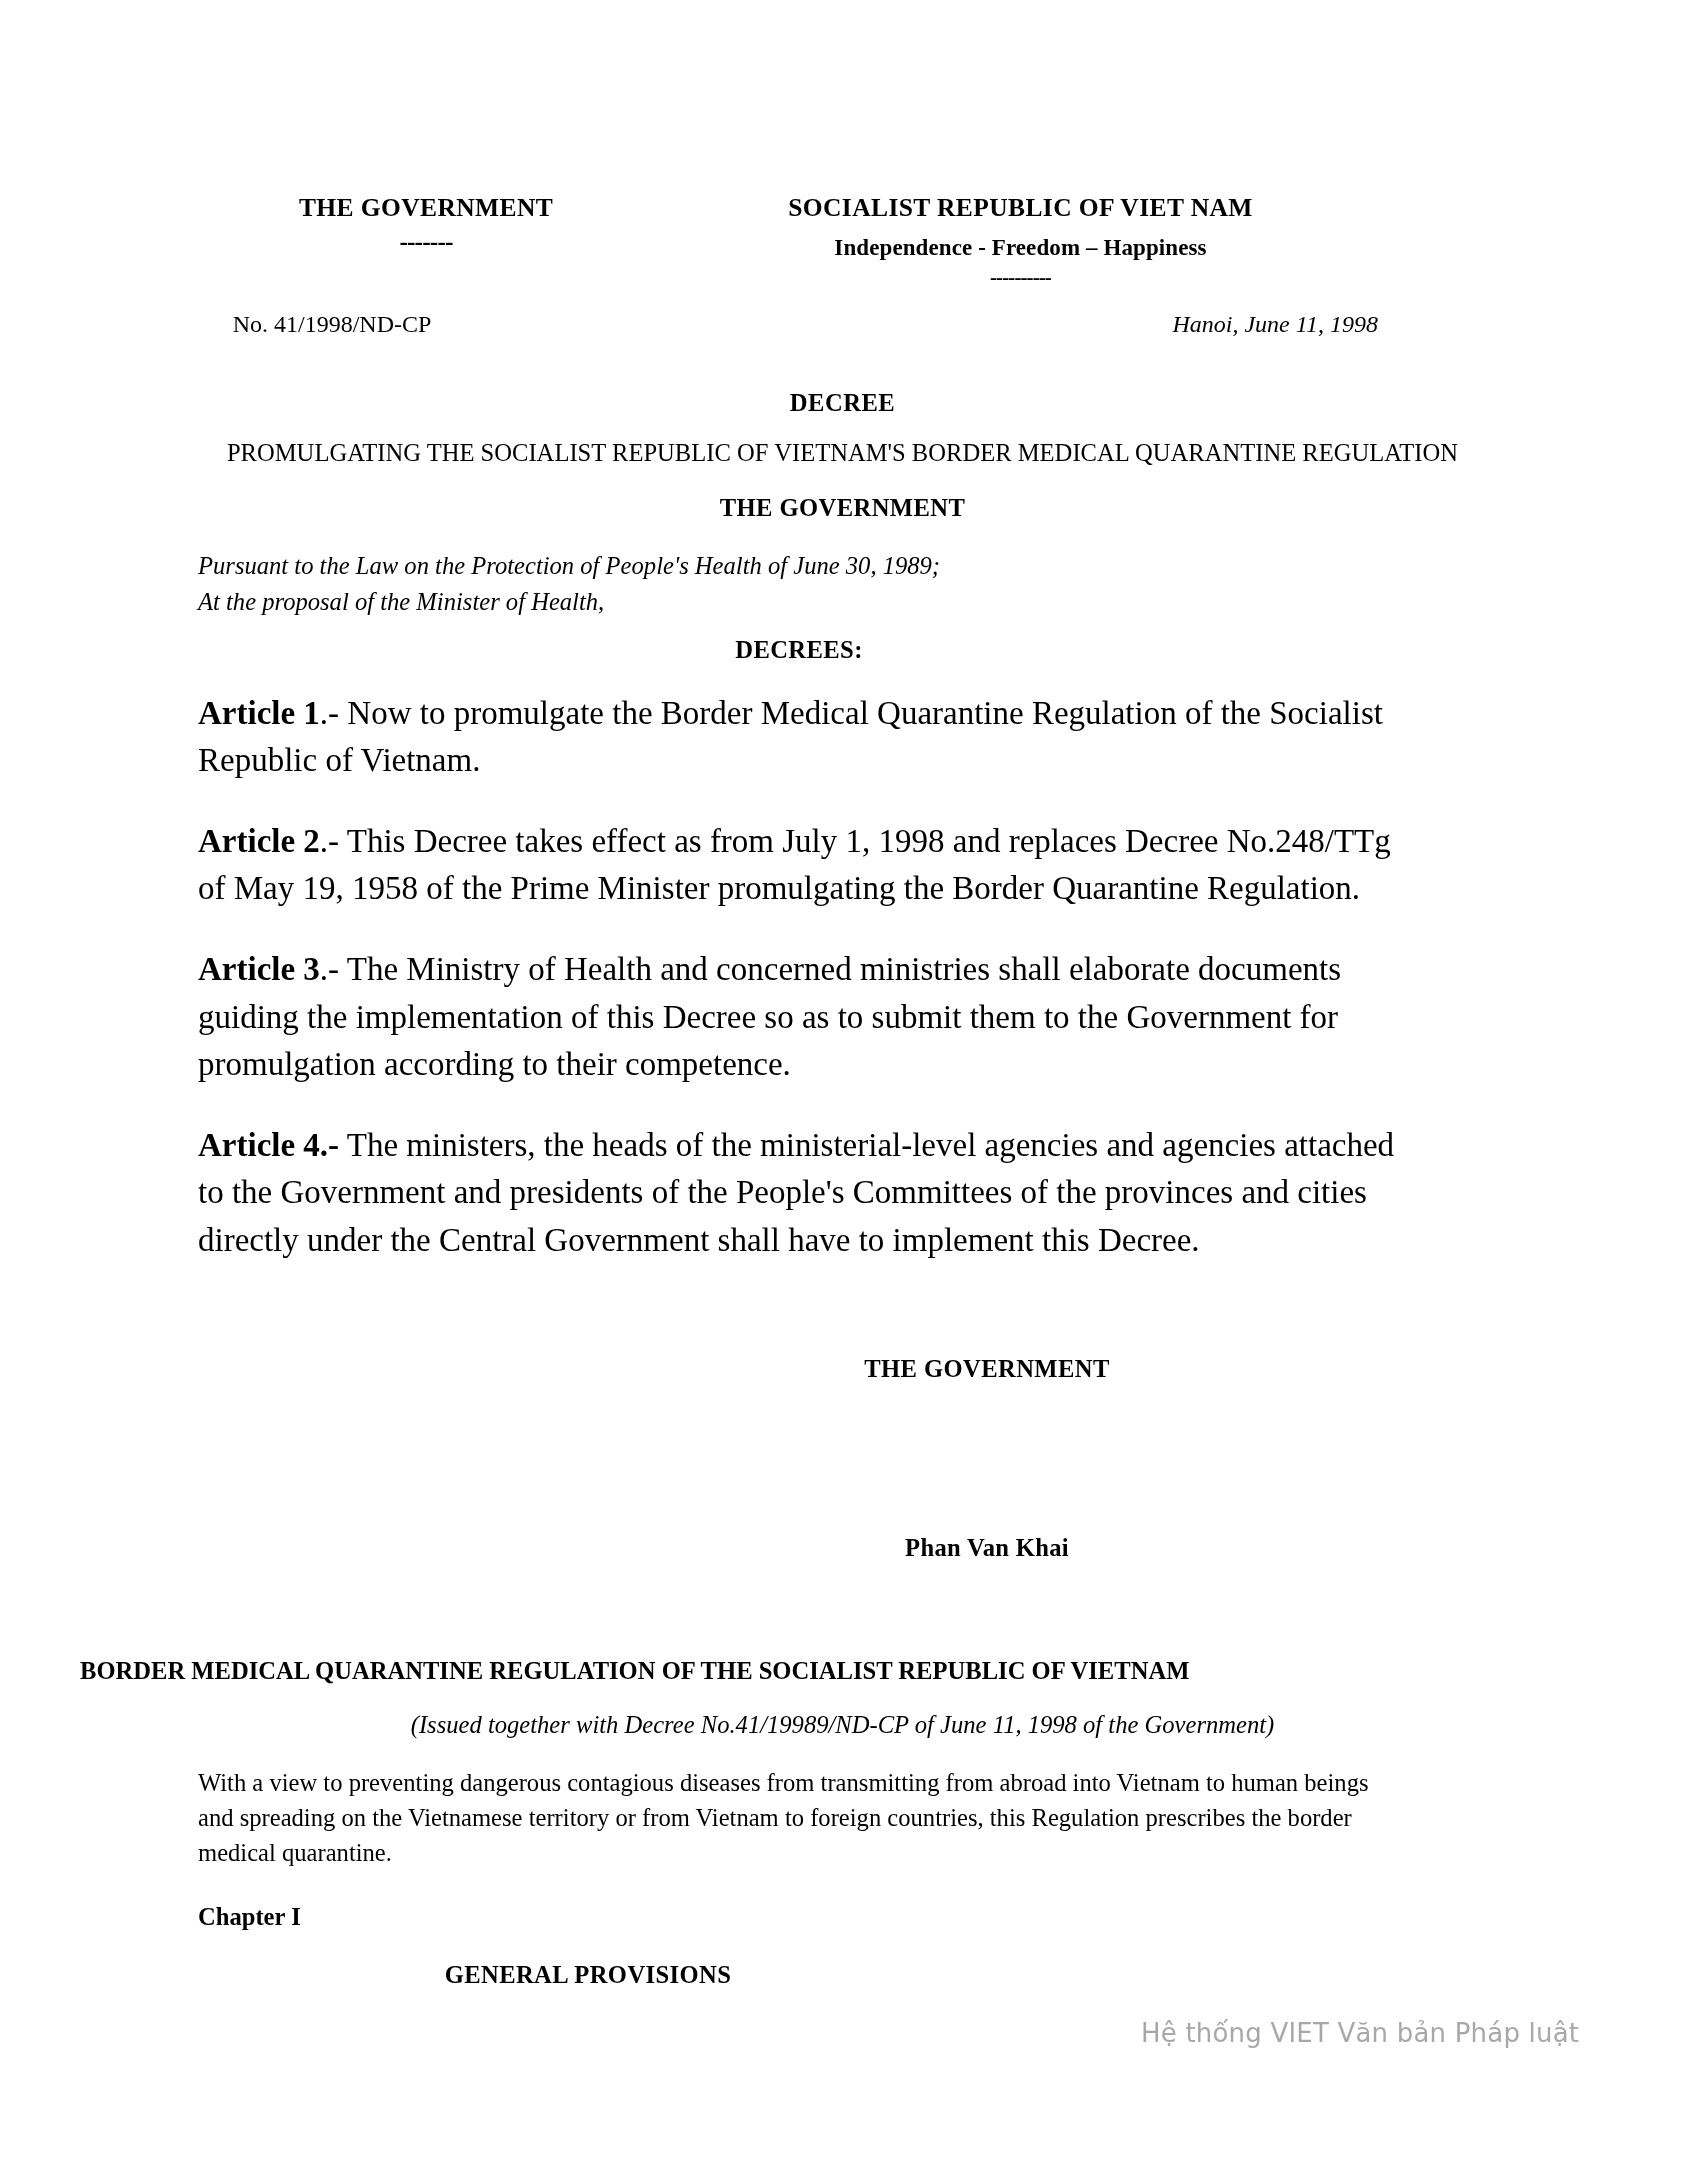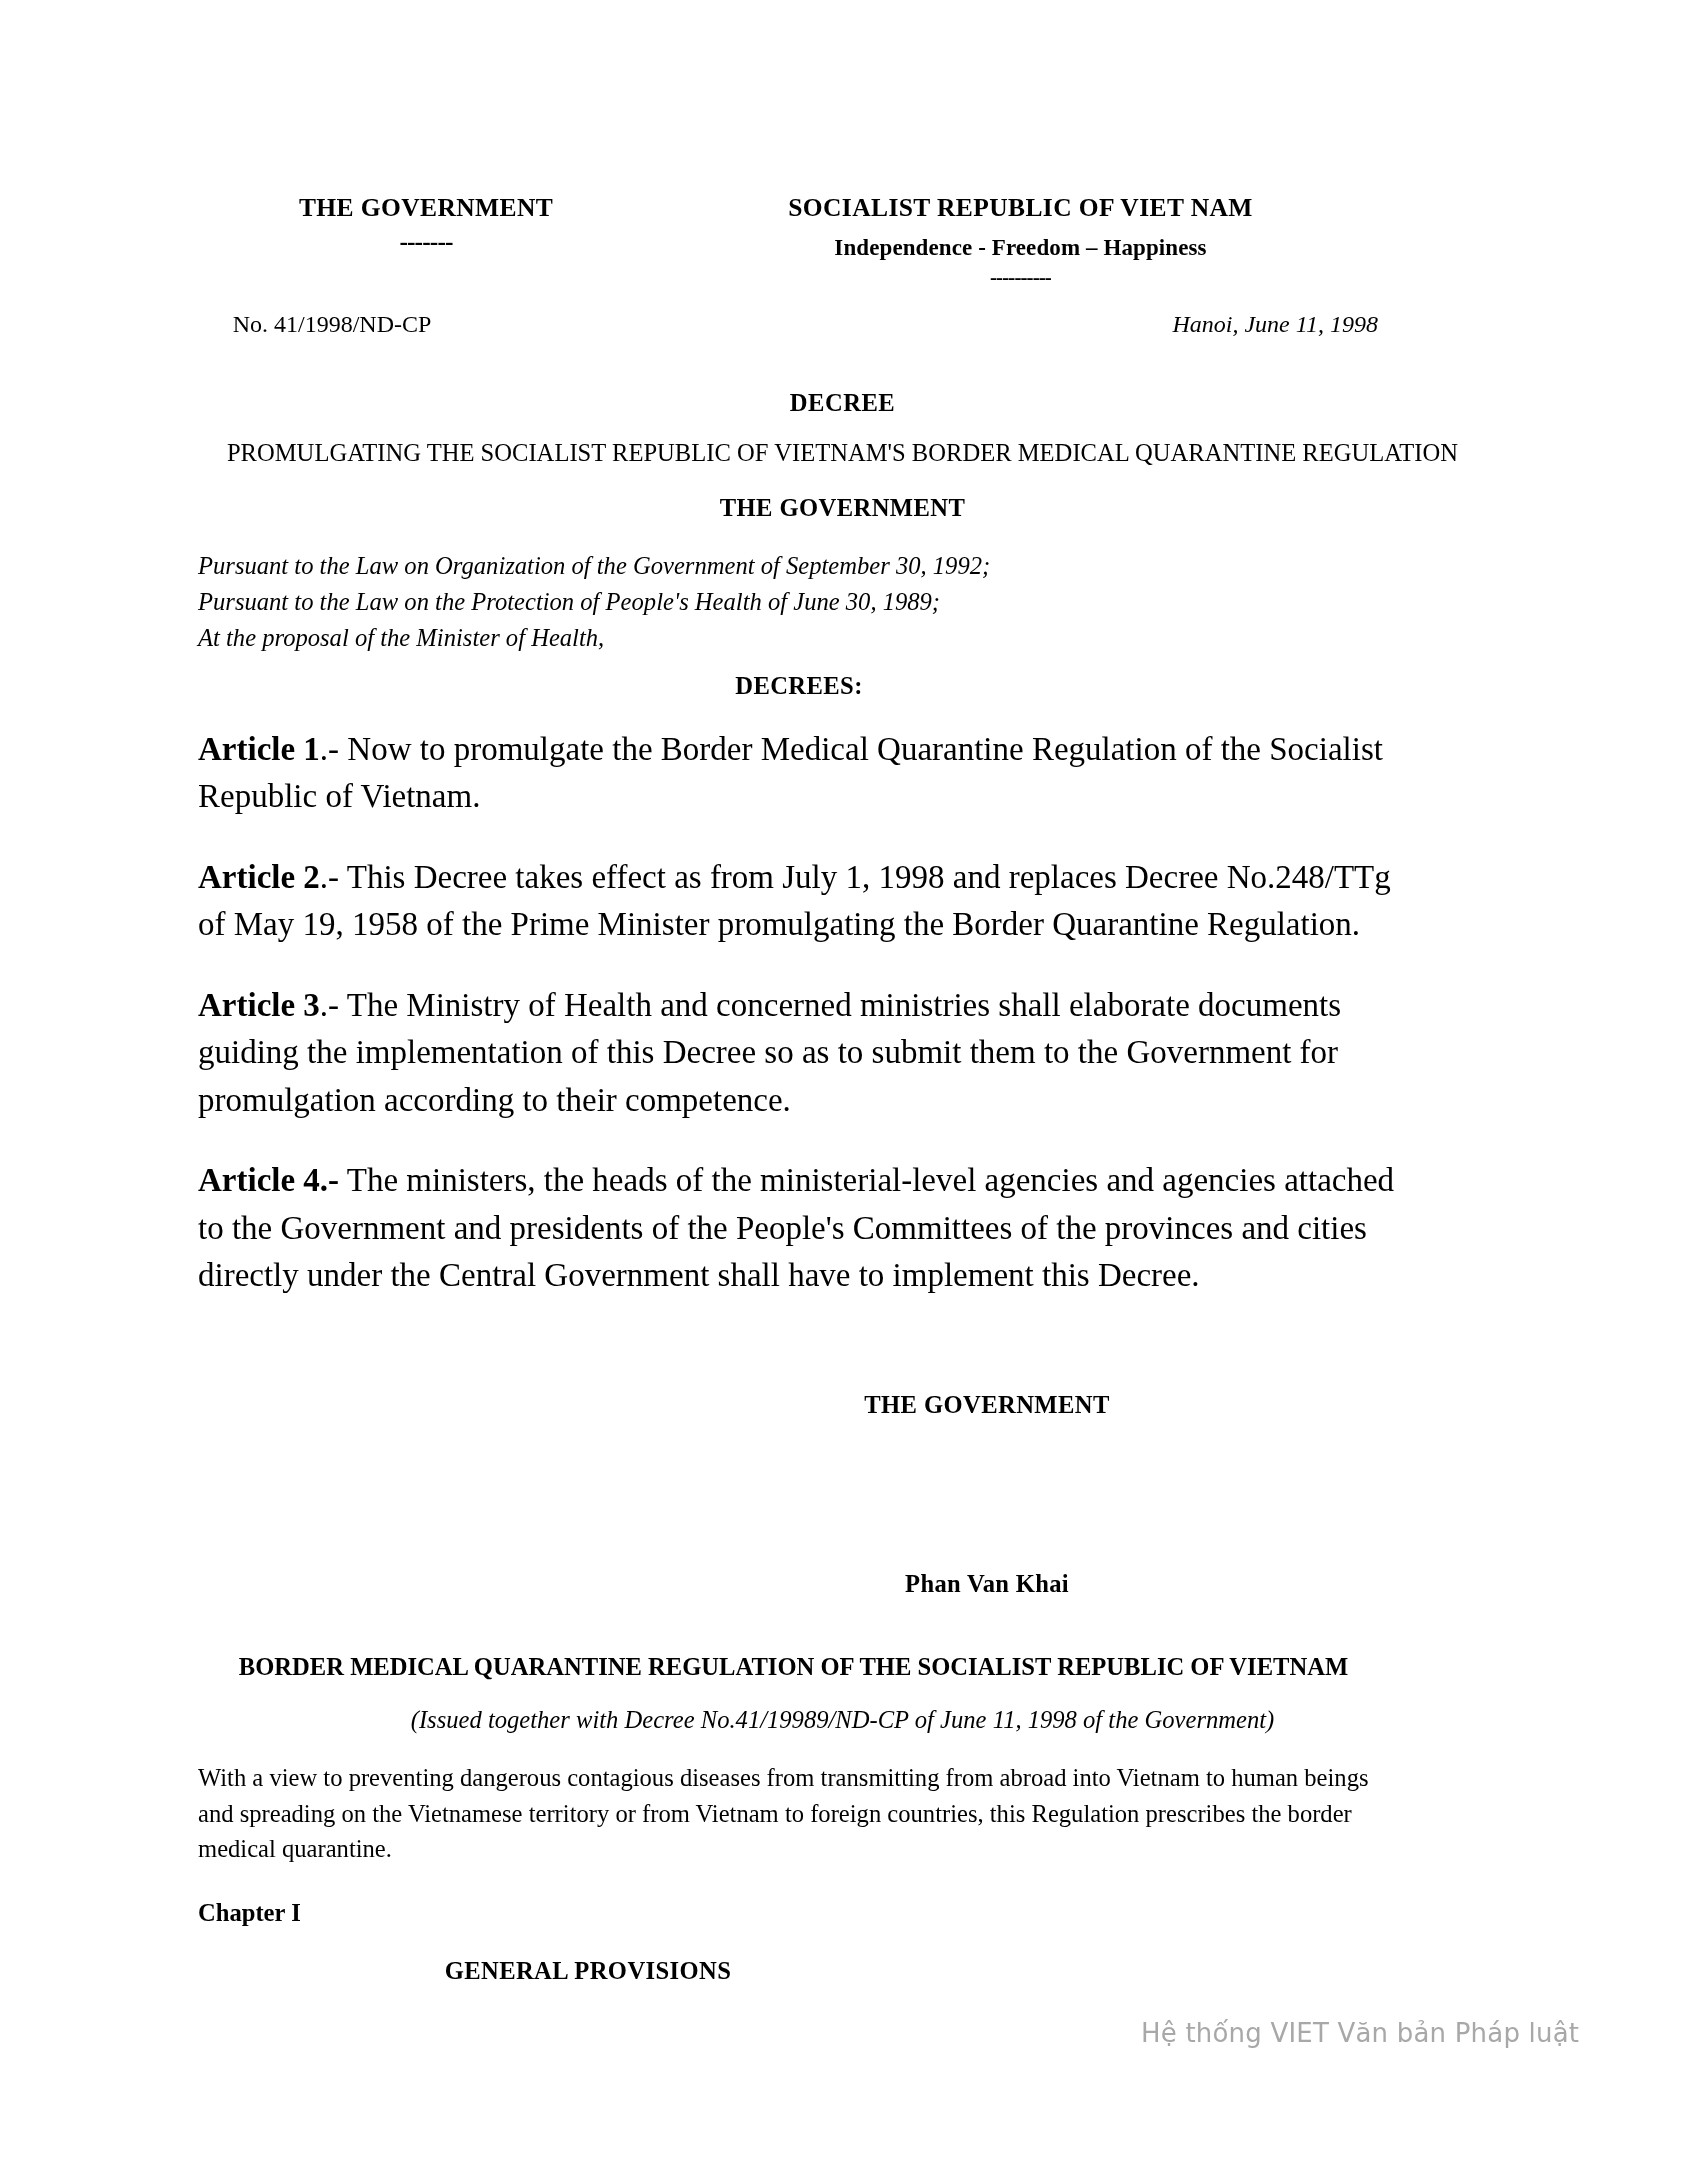--- a/index.html
+++ b/index.html
@@ -161,26 +161,25 @@
     font-size: 24.6px;
     font-weight: bold;
     letter-spacing: 0.3px;
     margin-top: 151px;
     padding-left: 377px;
     padding-right: 88px;
   }
 
   
   .reg-title {
-    text-align: center;
     font-size: 24.6px;
     font-weight: bold;
     line-height: 1.36;
-    margin-top: 52px;
-    padding-left: 100px;
+    margin-top: 92px;
+    padding-left: 80px;
     padding-right: 198px;
   }
   .reg-issued {
     text-align: center;
     font-size: 24.6px;
     font-style: italic;
     margin-top: 23px;
     padding-left: 198px;
     padding-right: 198px;
   }
@@ -254,21 +253,20 @@
   </div>
 
   <div class="center-block">
     <div class="decree-word">DECREE</div>
     <div class="decree-subject">PROMULGATING THE SOCIALIST REPUBLIC OF VIETNAM'S BORDER MEDICAL QUARANTINE REGULATION</div>
     <div class="gov-heading">THE GOVERNMENT</div>
   </div>
 
   <div class="body-block">
     <div class="pursuant">
-      <div>Pursuant to the Law on Organization of the Government of September 30, 1992;</div>
       <div>Pursuant to the Law on the Protection of People's Health of June 30, 1989;</div>
       <div>At the proposal of the Minister of Health,</div>
     </div>
 
     <div class="decrees-word">DECREES:</div>
 
     <p class="article">
       <b>Article 1</b><span>.- </span><span>Now to promulgate the Border Medical Quarantine Regulation of the Socialist Republic of Vietnam.</span>
     </p>
 

